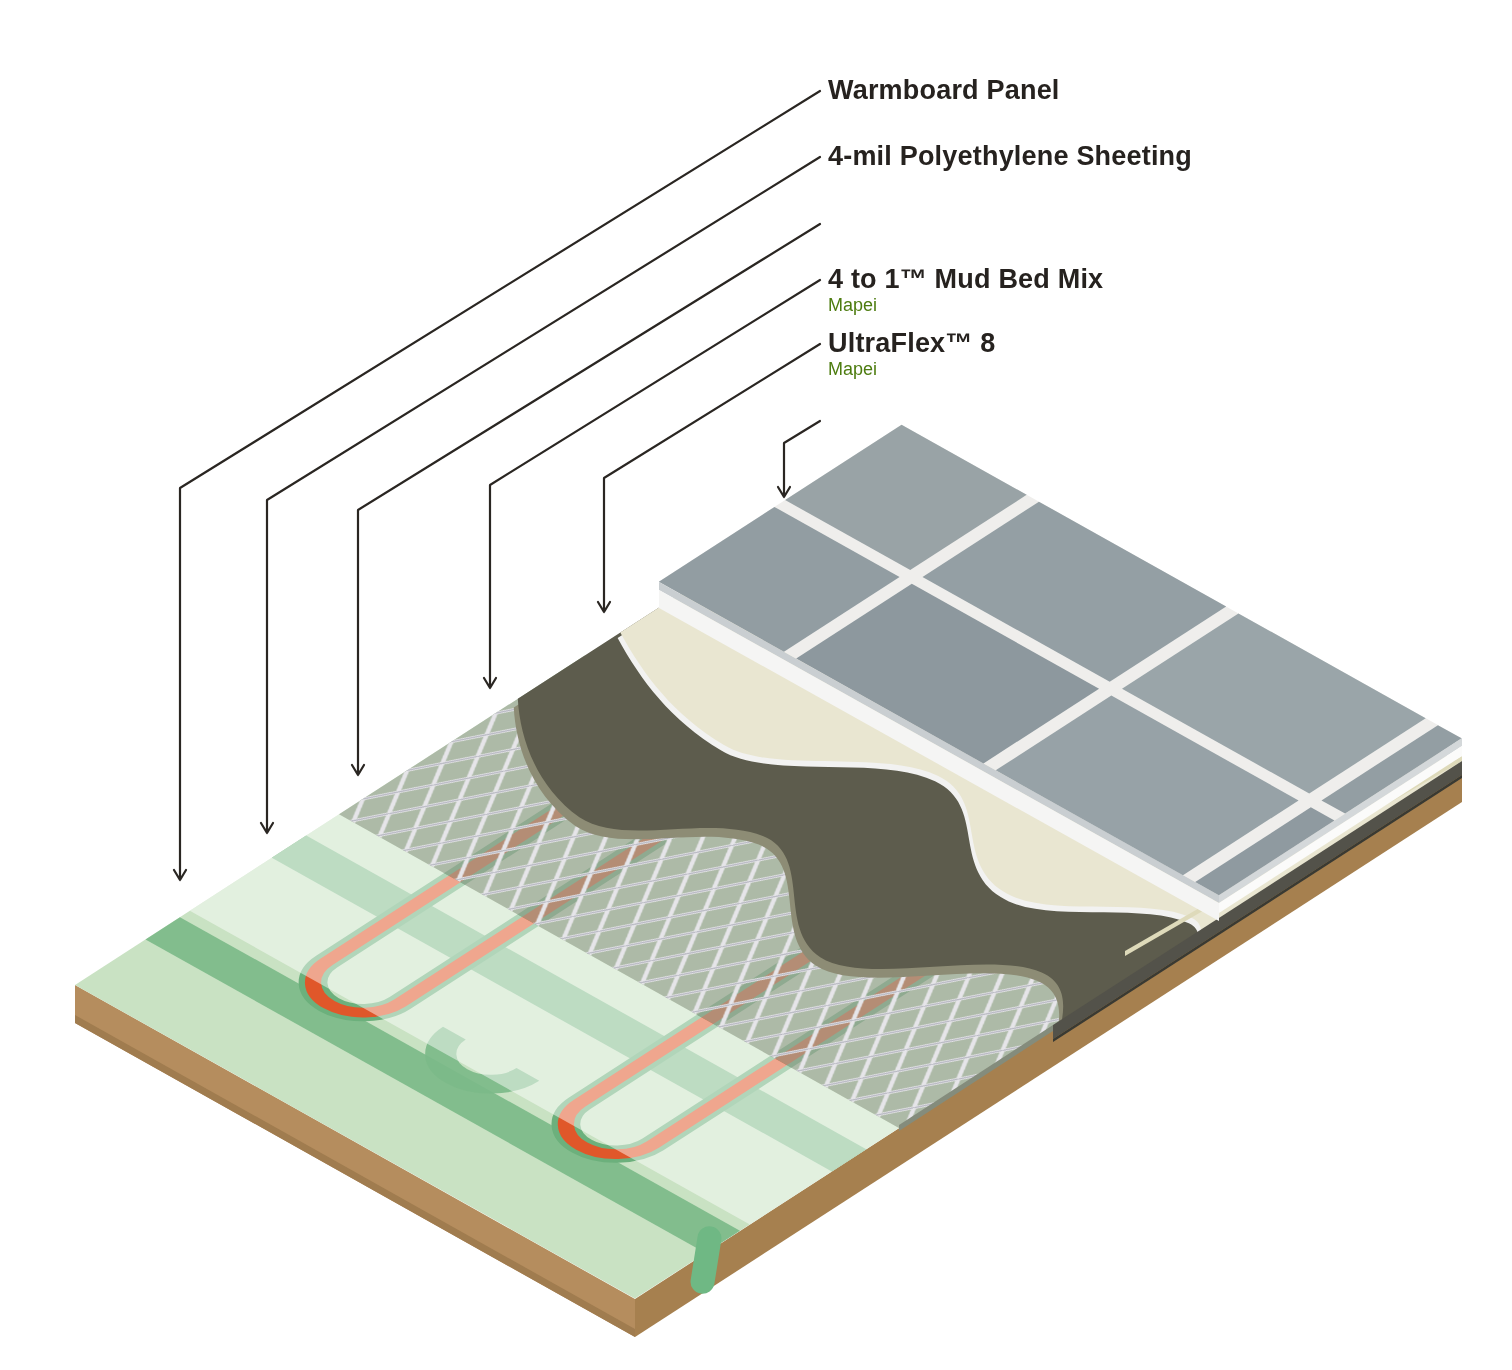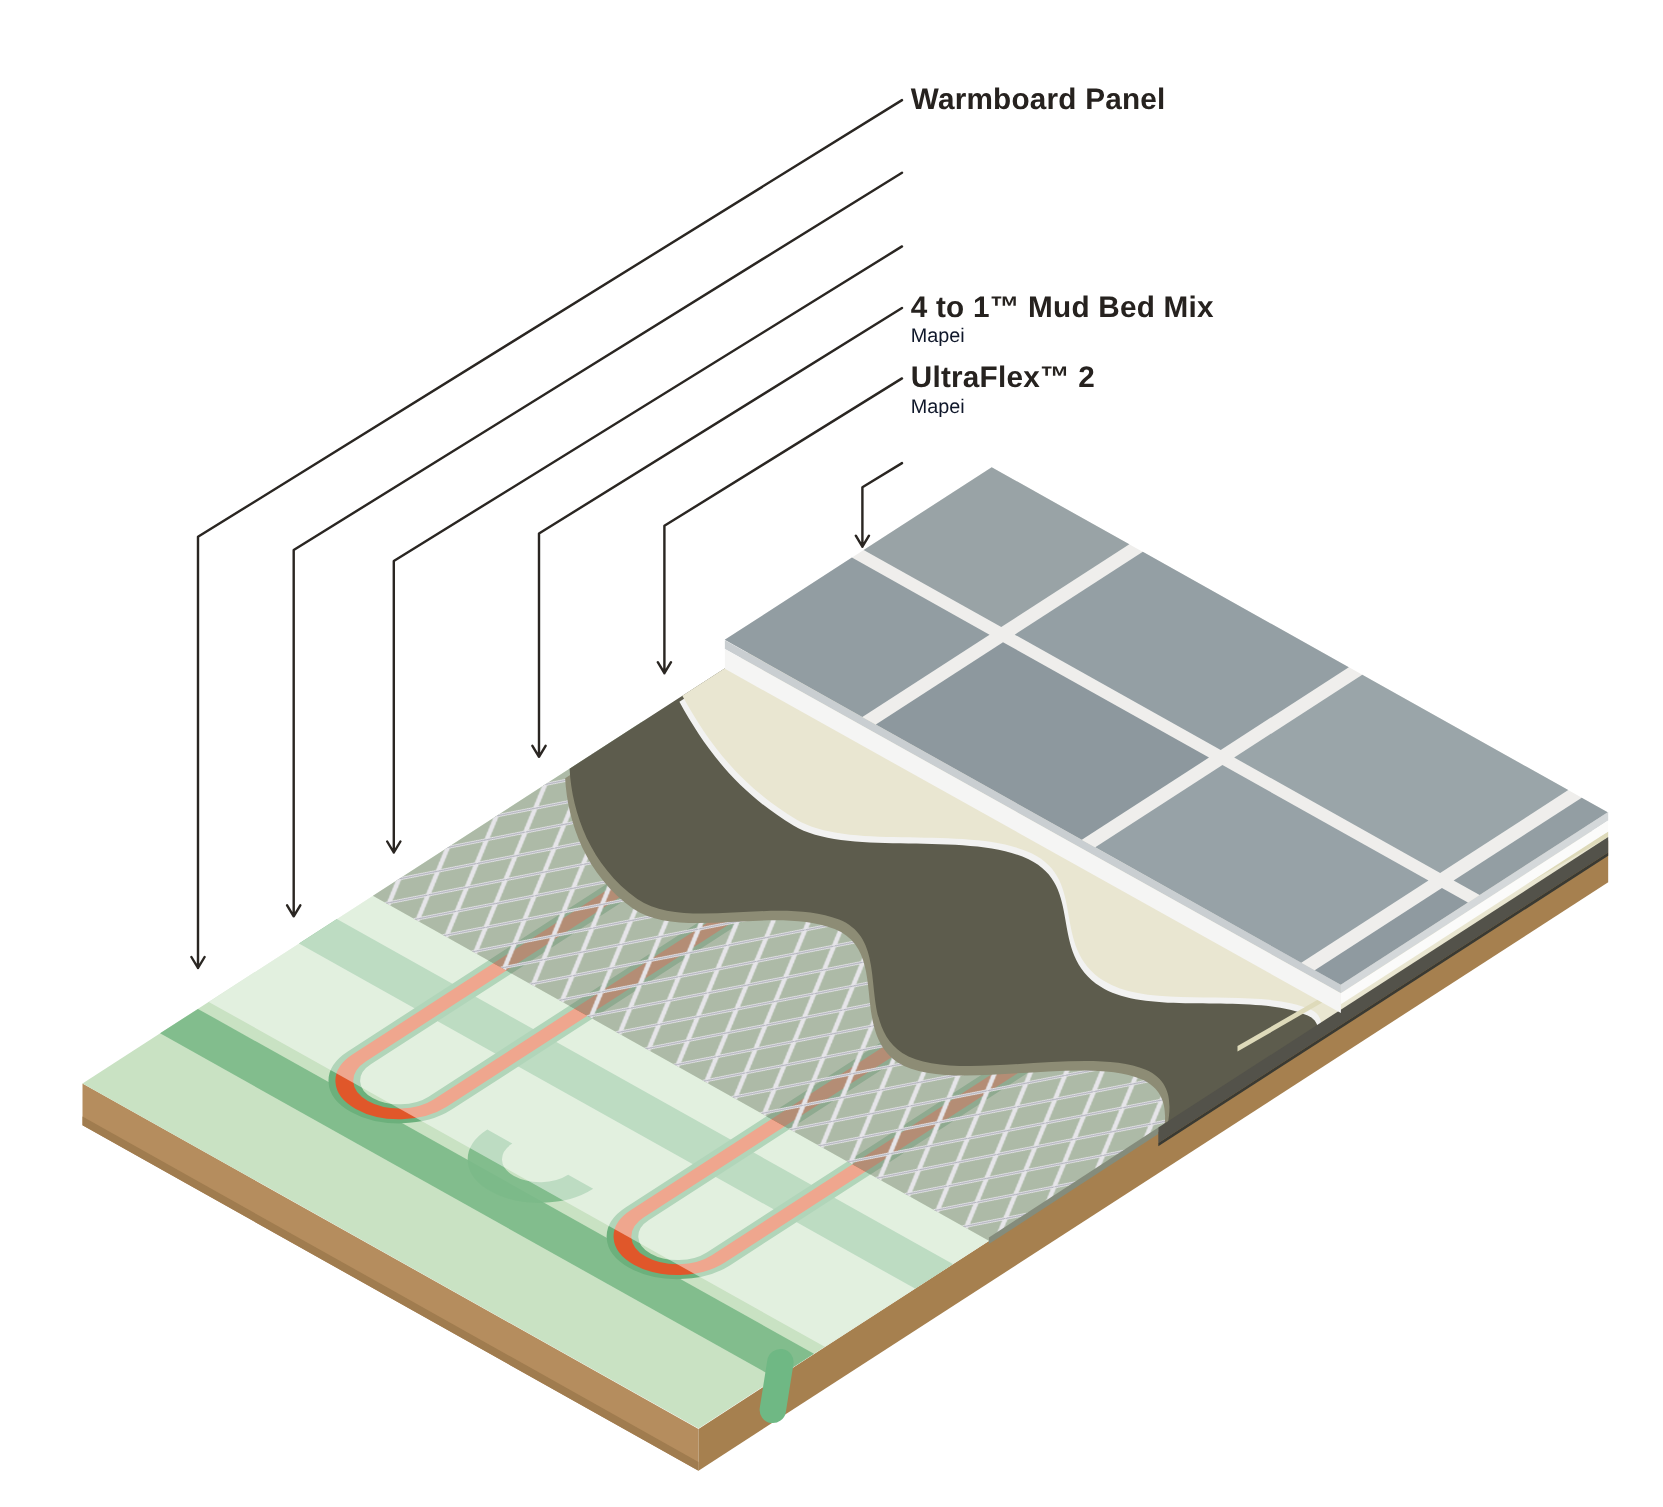--- a/index.html
+++ b/index.html
@@ -1,20 +1,20 @@
 <!DOCTYPE html>
 <html><head>
 <meta charset="utf-8">
 <style>
   html,body{margin:0;padding:0;background:#ffffff;font-family:"Liberation Sans",sans-serif;}
   #stage{position:relative;width:1464px;height:1370px;background:#ffffff;overflow:hidden;}
   #diagram-svg{position:absolute;left:0;top:0;}
   .label{position:absolute;left:828px;color:#26221f;}
   .label .title{font-size:27px;font-weight:600;letter-spacing:.2px;line-height:30px;white-space:nowrap;}
-  .label .sub{font-size:18px;font-weight:400;color:#0f172a;line-height:20px;margin-top:1px;}
+  .label .sub{font-size:18px;font-weight:400;color:#4d7c0f;line-height:20px;margin-top:1px;}
 </style>
 </head>
 <body>
 <div id="stage">
 
 <svg id="diagram-svg" width="1512" height="1370" viewBox="0 0 1512 1370">
   <defs>
     <clipPath id="boardClip">
           <rect x="-2" y="-2" width="1012" height="644"></rect>
         </clipPath>
@@ -86,22 +86,25 @@
     <path d="M 820 224 L 358 510 L 358 775 M 352 765 L 358 775 L 364 765"></path>
     <path d="M 820 280 L 490 485 L 490 688 M 484 678 L 490 688 L 496 678"></path>
     <path d="M 820 344 L 604 478 L 604 612 M 598 602 L 604 612 L 610 602"></path>
     <path d="M 820 421 L 784 443 L 784 497 M 778 487 L 784 497 L 790 487"></path>
   </g>
 </svg>
 
 <div class="label" style="top:75px">
   <div class="title">Warmboard Panel</div>
 </div>
+<div class="label" style="top:141px">
+  <div class="title">4-mil Polyethylene Sheeting</div>
+</div>
 <div class="label" style="top:264px">
   <div class="title">4 to 1™ Mud Bed Mix</div>
   <div class="sub">Mapei</div>
 </div>
 <div class="label" style="top:328px">
-  <div class="title">UltraFlex™ 2</div>
+  <div class="title">UltraFlex™ 8</div>
   <div class="sub">Mapei</div>
 </div>
 
 </div>
 
 </body></html>

